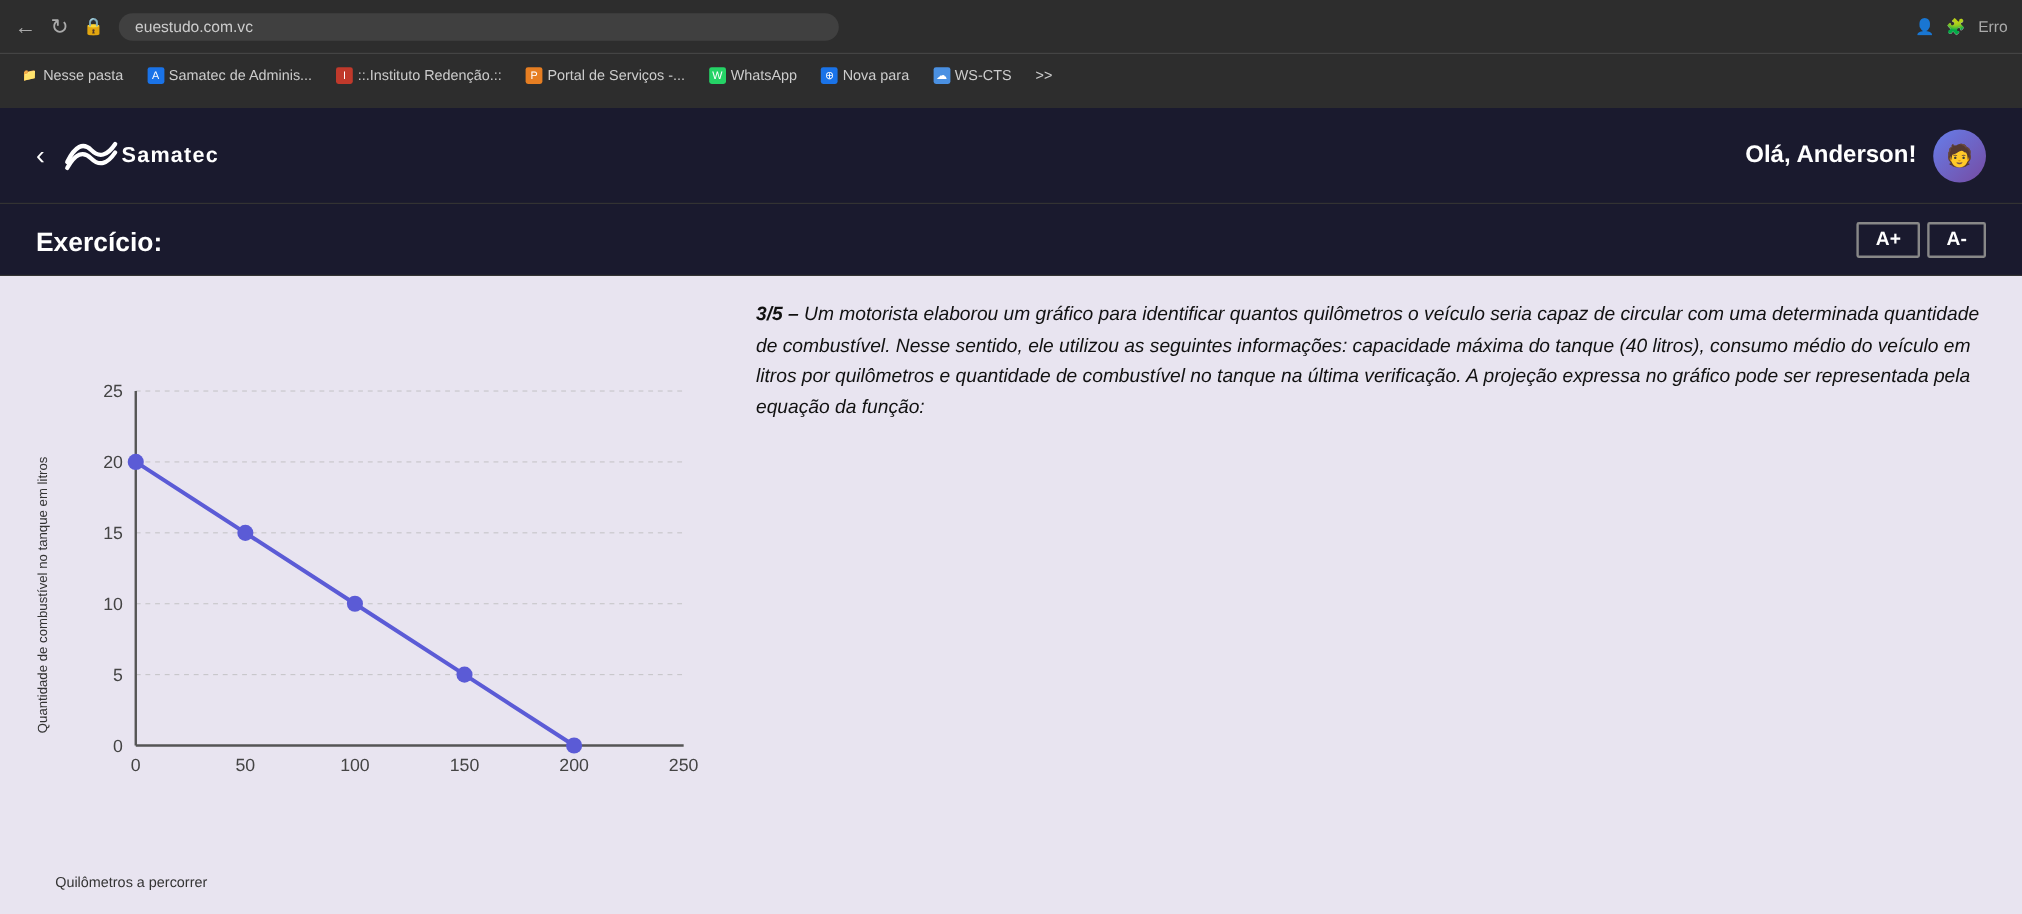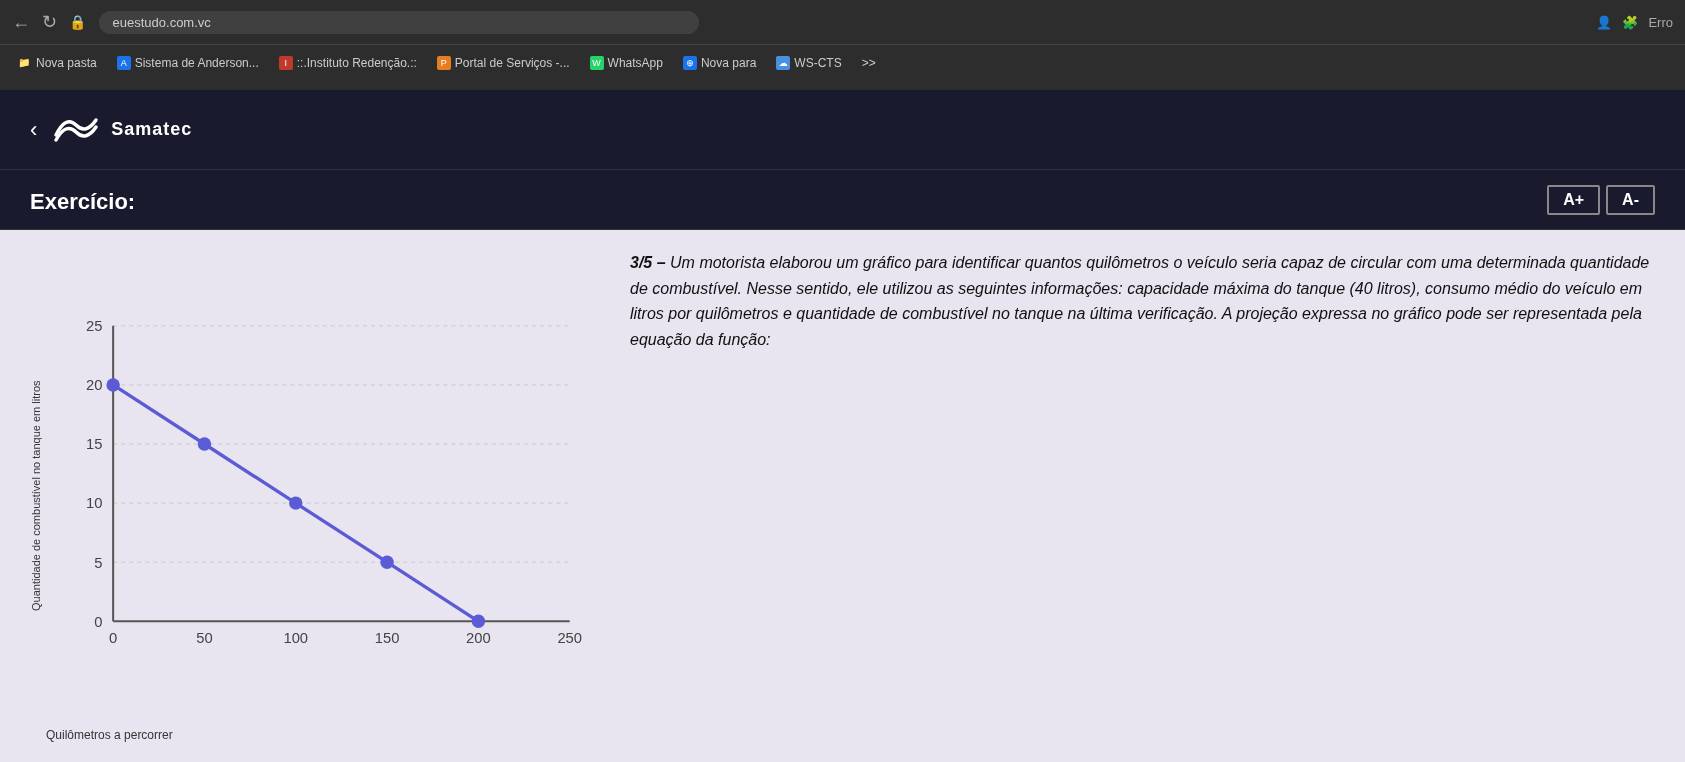--- a/index.html
+++ b/index.html
@@ -92,21 +92,20 @@
       color: white;
       font-size: 22px;
       margin-right: 14px;
       cursor: pointer;
       background: none;
       border: none;
     }
     .logo-area {
       display: flex;
       align-items: center;
-      gap: 10px;
     }
     .logo-icon {
       width: 50px;
       height: 40px;
     }
     .logo-text {
       color: white;
       font-size: 18px;
       font-weight: bold;
       letter-spacing: 1px;
@@ -229,25 +228,25 @@
     <div class="address-bar">euestudo.com.vc</div>
     <div class="browser-right">
       <span>👤</span>
       <span>🧩</span>
       <span>Erro</span>
     </div>
   </div>
   <div class="bookmarks-bar">
     <div class="bookmark-item">
       <span class="bookmark-icon bk-folder">📁</span>
-      <span>Nova pasta</span>
+      <span>Nesse pasta</span>
     </div>
     <div class="bookmark-item">
       <span class="bookmark-icon bk-blue">A</span>
-      <span>Sistema de Anderson...</span>
+      <span>Samatec de Adminis...</span>
     </div>
     <div class="bookmark-item">
       <span class="bookmark-icon bk-red">I</span>
       <span>::.Instituto Redenção.::</span>
     </div>
     <div class="bookmark-item">
       <span class="bookmark-icon bk-orange">P</span>
       <span>Portal de Serviços -...</span>
     </div>
     <div class="bookmark-item">
@@ -270,20 +269,26 @@
 
 <div class="app-header">
   <button class="back-btn">‹</button>
   <div class="logo-area">
 
     <svg class="logo-icon" viewBox="0 0 50 40" fill="none" xmlns="http://www.w3.org/2000/svg">
       <path d="M5 25 Q15 5 25 15 Q35 25 45 10" stroke="white" stroke-width="3.5" fill="none" stroke-linecap="round"></path>
       <path d="M5 30 Q15 12 25 22 Q35 32 45 17" stroke="white" stroke-width="3.5" fill="none" stroke-linecap="round"></path>
     </svg>
     <span class="logo-text">Samatec</span>
+  </div>
+  <div class="header-right">
+    <span class="greeting">Olá, Anderson!</span>
+    <div class="avatar">
+      <span>🧑</span>
+    </div>
   </div>
 </div>
 
 <div class="exercise-bar">
   <span class="exercise-title">Exercício:</span>
   <div class="font-btns">
     <button class="font-btn">A+</button>
     <button class="font-btn">A-</button>
   </div>
 </div>

